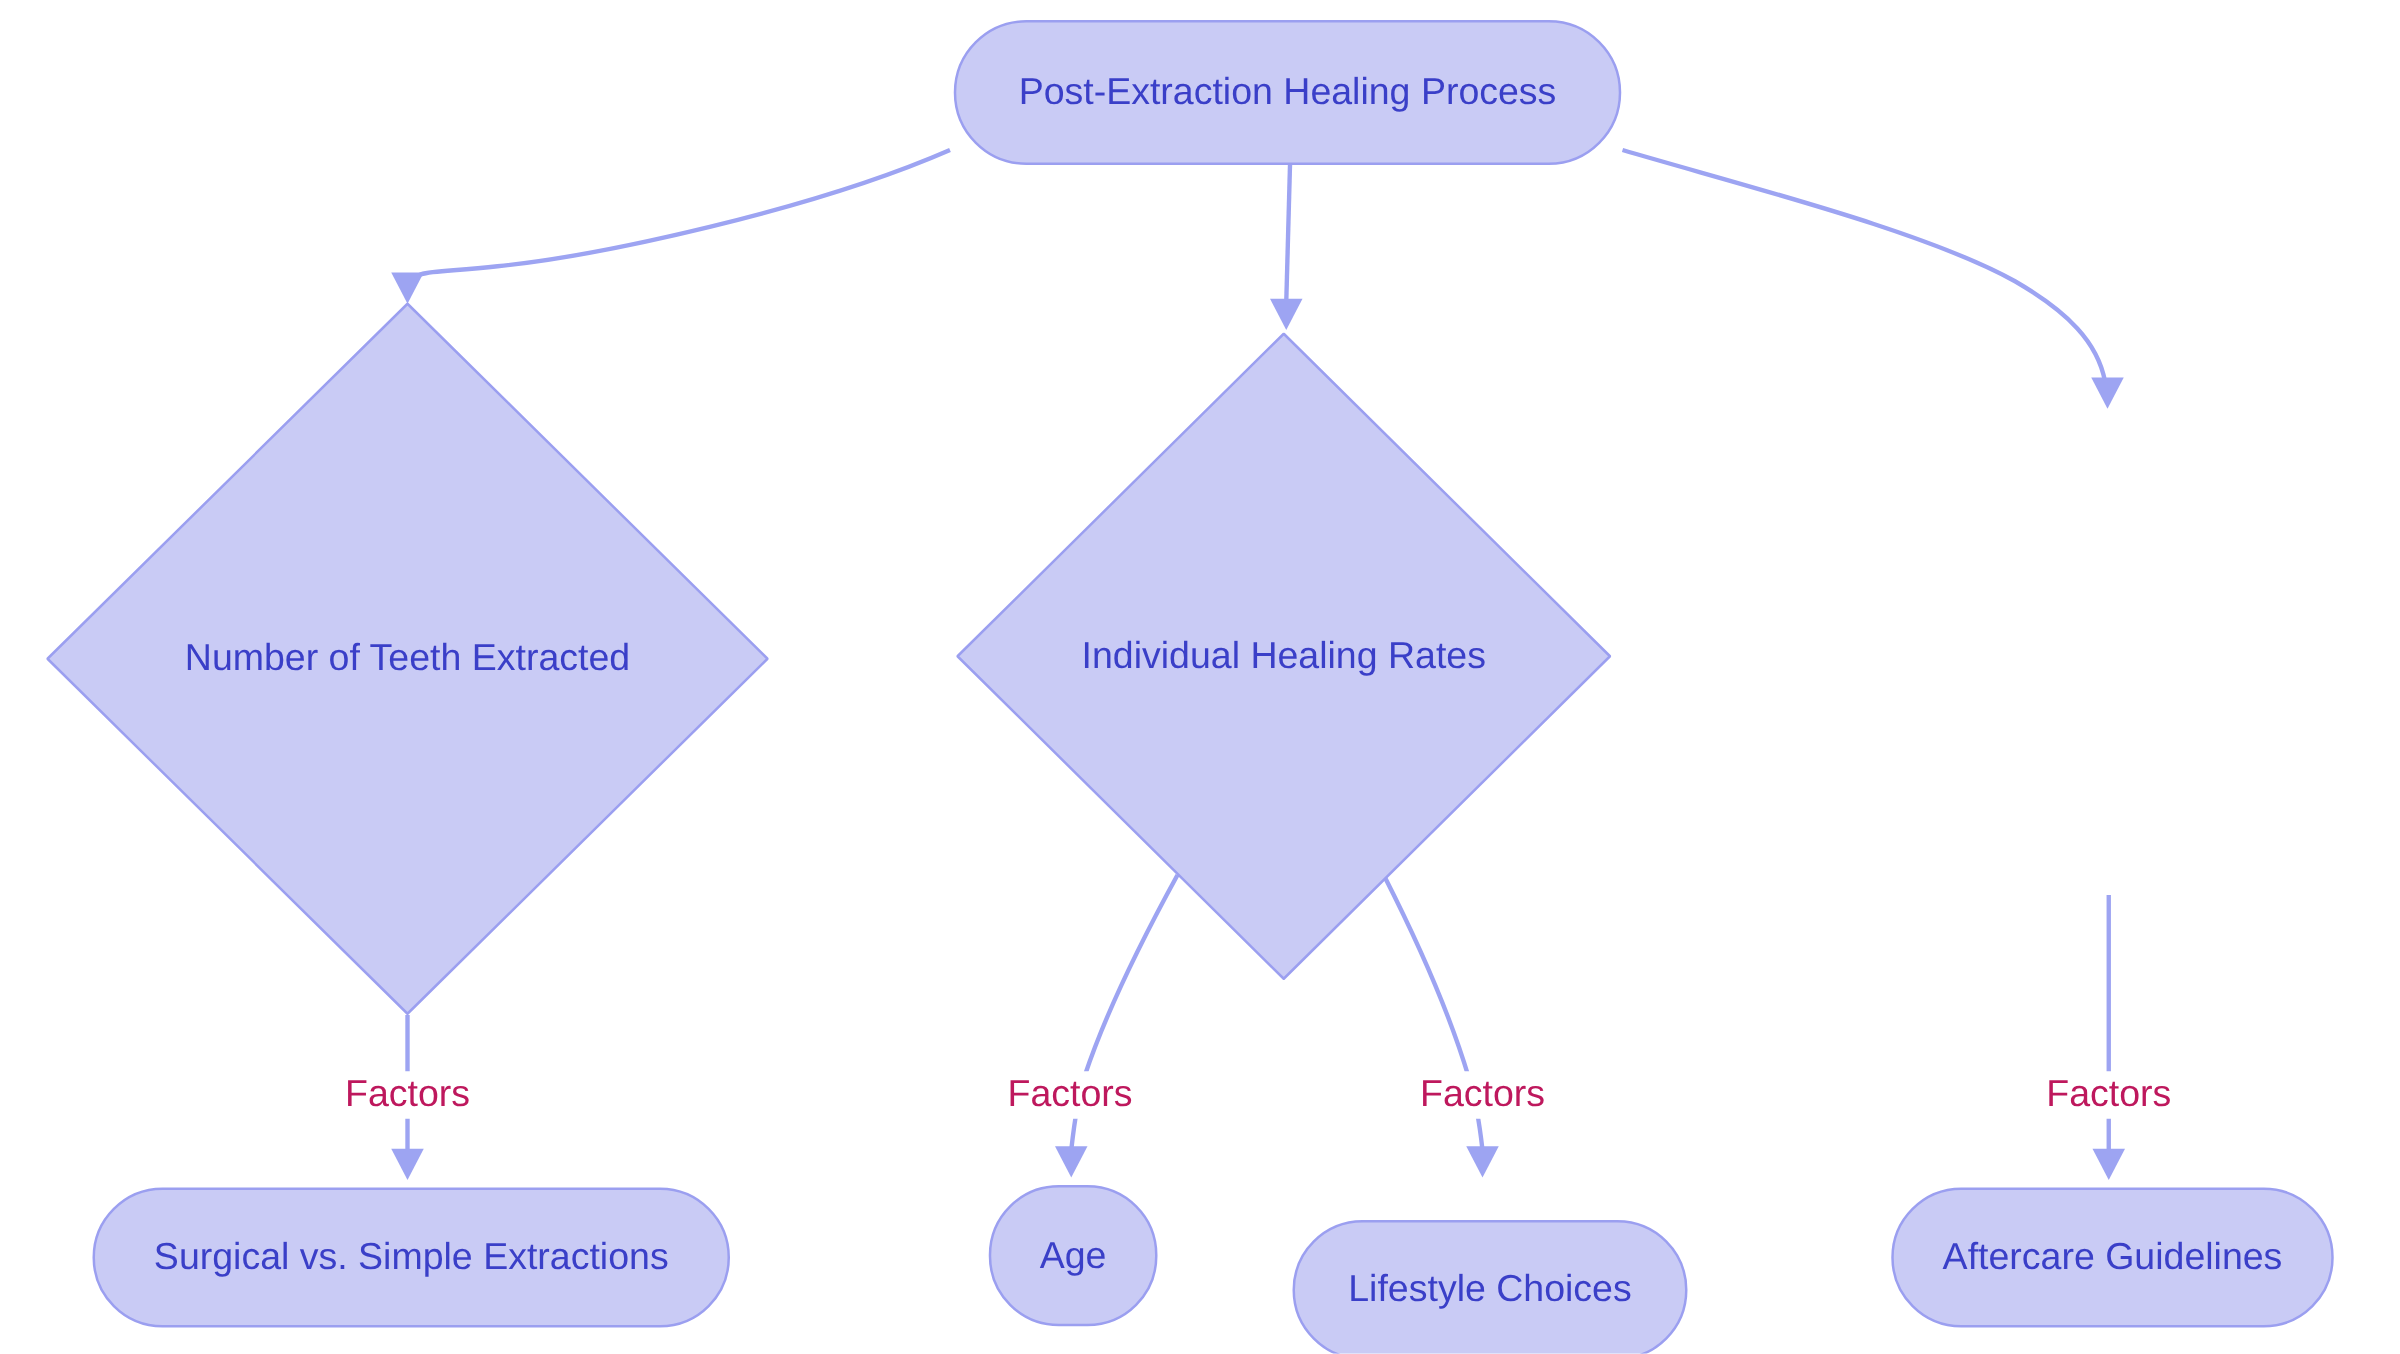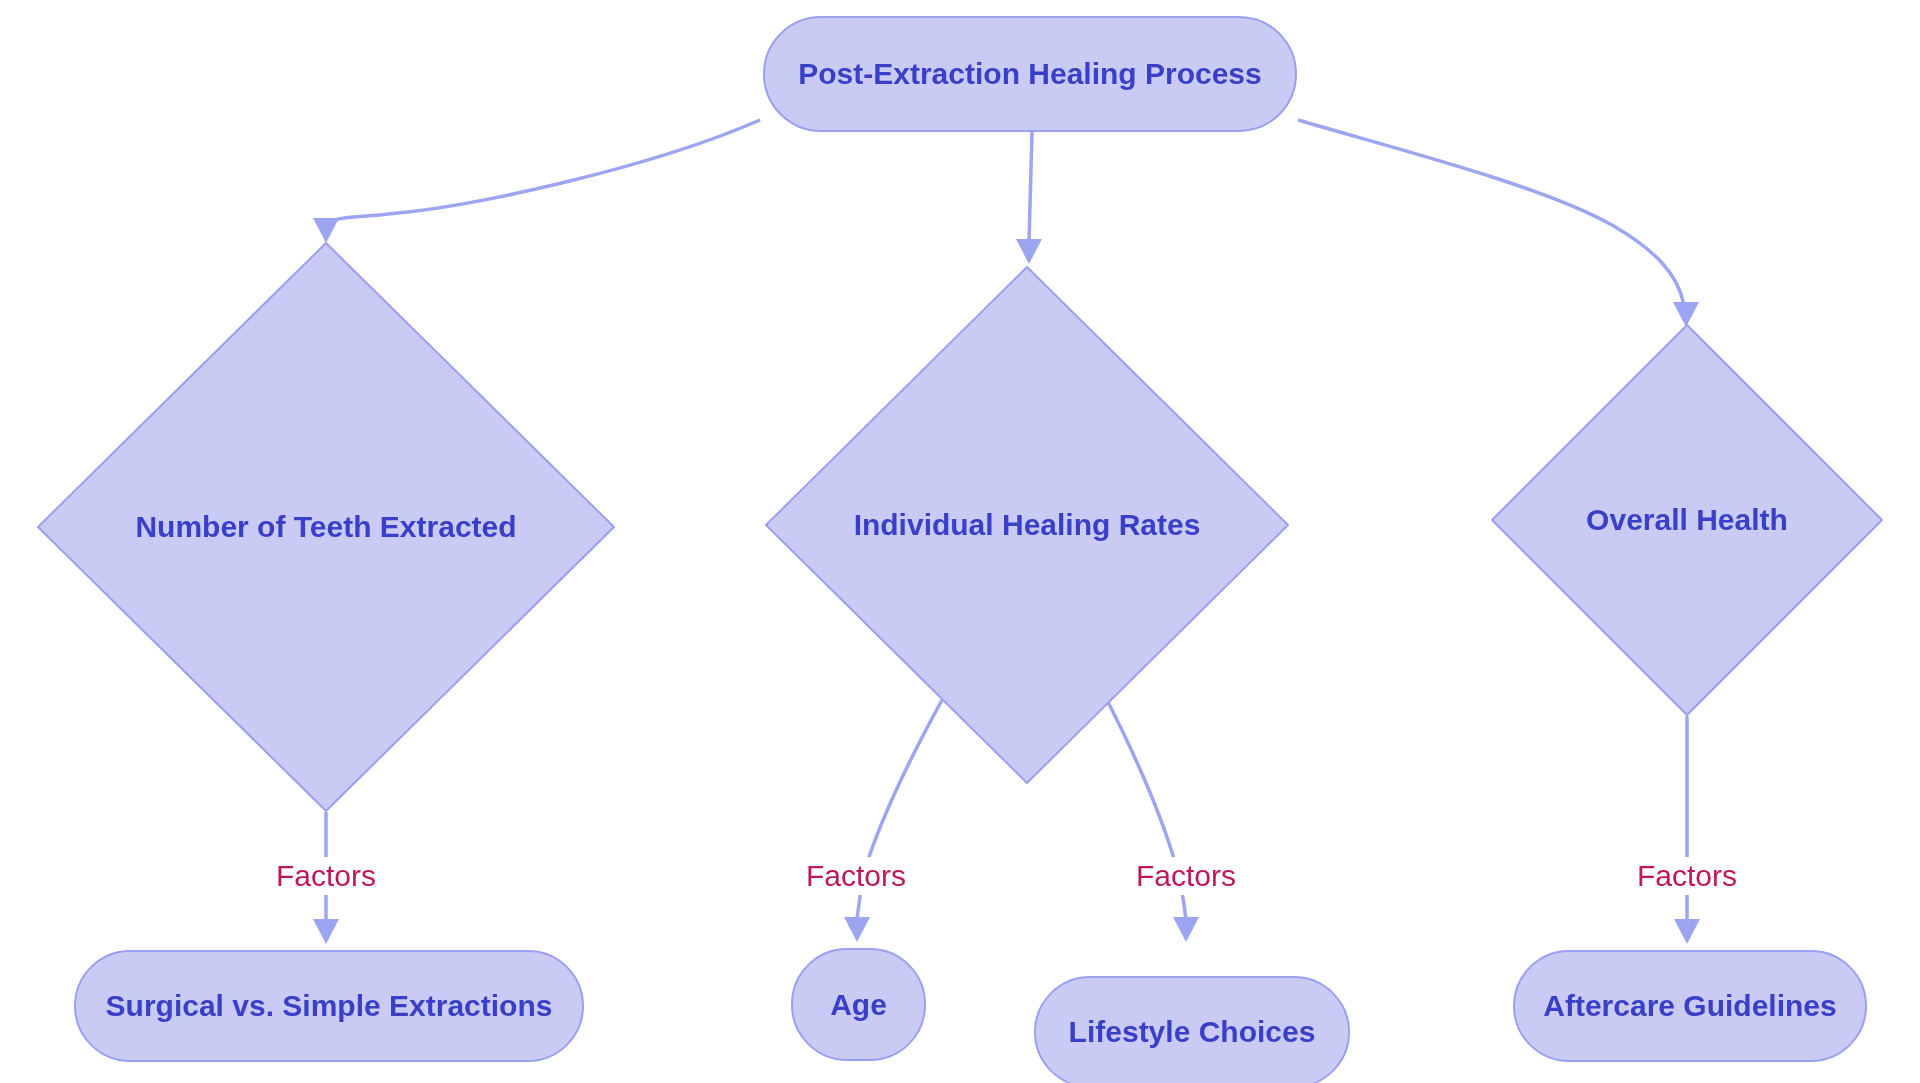--- a/index.html
+++ b/index.html
@@ -30,21 +30,20 @@
   .node {
     position: absolute;
     box-sizing: border-box;
     display: flex;
     align-items: center;
     justify-content: center;
     text-align: center;
     color: #3a3fc8;
     font-size: 30px;
     line-height: 1.2;
-    font-weight: bold;
   }
   .stadium {
     background: #c9cbf5;
     border: 2px solid #9b9ff0;
     border-radius: 60px;
     padding: 0 18px;
   }
   .diamond-wrap { background: transparent; padding: 0; }
   .diamond-wrap svg { position: absolute; left: 0; top: 0; }
   .diamond-shape {
@@ -106,26 +105,20 @@
     <span class="diamond-label">Individual Healing Rates</span>
   </div>
 
   <div class="node diamond-wrap" style="left:37px; top:242px; width:578px; height:570px;">
     <svg width="578" height="570" viewBox="0 0 578 570">
       <polygon class="diamond-shape" points="289,1 577,285 289,569 1,285"></polygon>
     </svg>
     <span class="diamond-label">Number of Teeth Extracted</span>
   </div>
 
-  <div class="node diamond-wrap" style="left:1491px; top:324px; width:392px; height:392px;">
-    <svg width="392" height="392" viewBox="0 0 392 392">
-      <polygon class="diamond-shape" points="196,1 391,196 196,391 1,196"></polygon>
-    </svg>
-    <span class="diamond-label">Overall Health</span>
-  </div>
 
   <div class="node stadium" style="left:74px; top:950px; width:510px; height:112px; border-radius:56px;align-items:center;">
     <span>Surgical vs. Simple Extractions</span>
   </div>
 
   <div class="node stadium" style="left:791px; top:948px; width:135px; height:113px; border-radius:56px; padding:0;">
     <span>Age</span>
   </div>
 
   <div class="node stadium" style="left:1034px; top:950px; width:316px; height:112px; border-radius:56px;margin-top:26px;">

